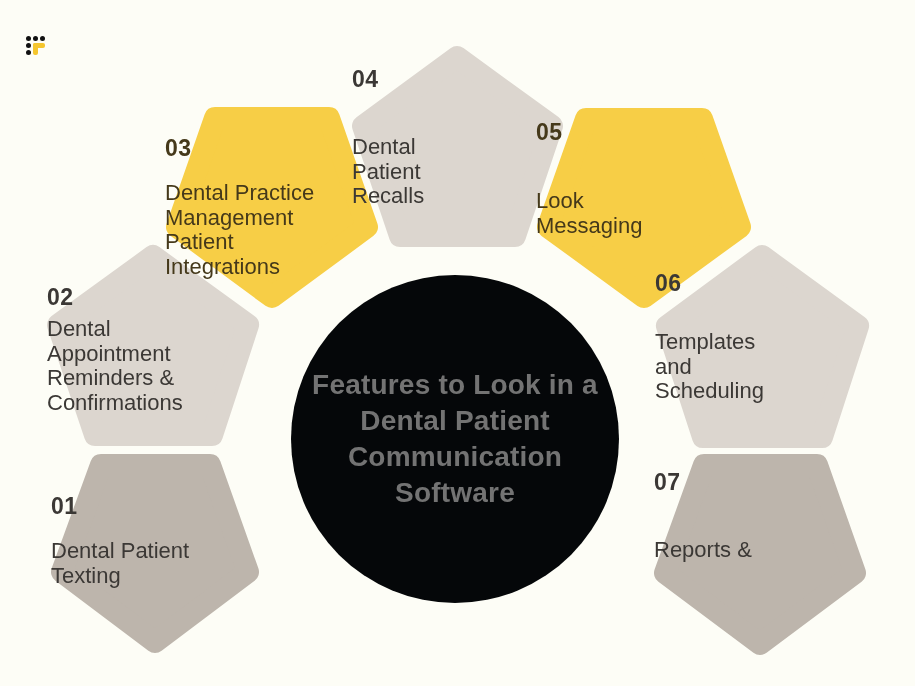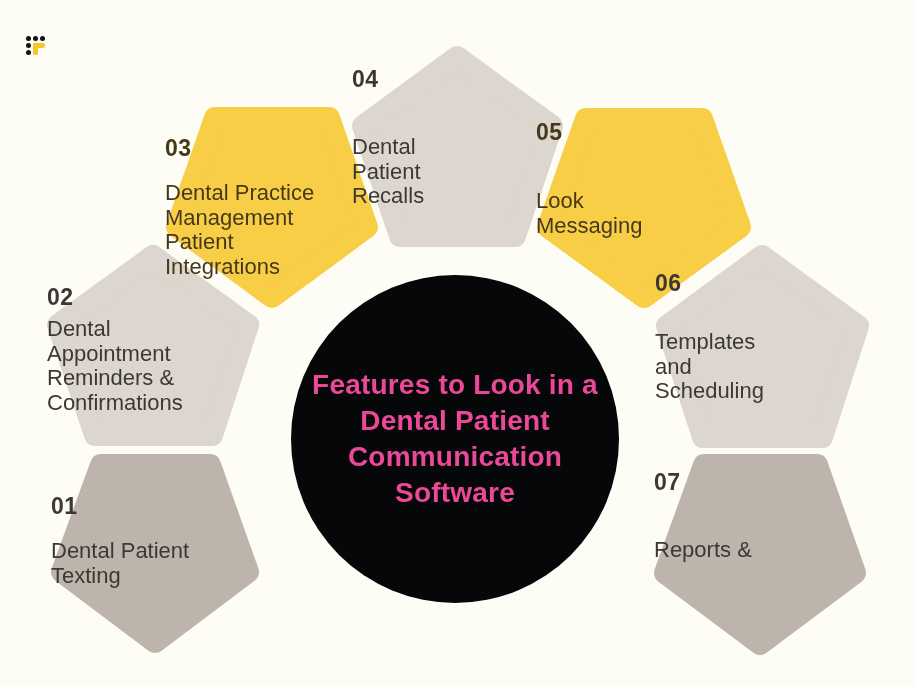--- a/index.html
+++ b/index.html
@@ -9,21 +9,21 @@
   .logo-mark .d { position:absolute; width:5px; height:5px; border-radius:50%; background:#111; }
   .logo-mark .y { position:absolute; background:#f5c62e; }
   .logo-word { font-family:"DejaVu Sans", sans-serif; font-weight:bold; font-size:31px; letter-spacing:-0.5px; color:#0d0d0d; line-height:32px; position:relative; }
   .logo-idot { position:absolute; width:6px; height:6px; border-radius:50%; background:#f5c62e; }
   svg.shapes { position:absolute; left:0; top:0; }
   .pent { position:absolute; text-align:left; color:#3b3835; }
   .pent .num { position:absolute; left:0; right:0; font-weight:bold; font-size:23px; letter-spacing:0.5px; }
   .pent .label { position:absolute; left:0; right:0; font-size:22px; line-height:24.5px; }
   .pent.yellow { color:#45391a; }
   .center { position:absolute; left:291px; top:275px; width:328px; height:328px; border-radius:50%; background:#050709; display:flex; align-items:center; justify-content:center; }
-  .center-title { color:#ec4899; font-weight:bold; font-size:28px; line-height:36px; text-align:center; width:290px; letter-spacing:0.2px; }
+  .center-title { color:#737373; font-weight:bold; font-size:28px; line-height:36px; text-align:center; width:290px; letter-spacing:0.2px; }
 </style>
 </head>
 <body>
 
 <div class="logo">
   <div class="logo-mark">
     <span class="d" style="left:0;top:0"></span>
     <span class="d" style="left:7px;top:0"></span>
     <span class="d" style="left:14px;top:0"></span>
     <span class="d" style="left:0;top:7px"></span>

